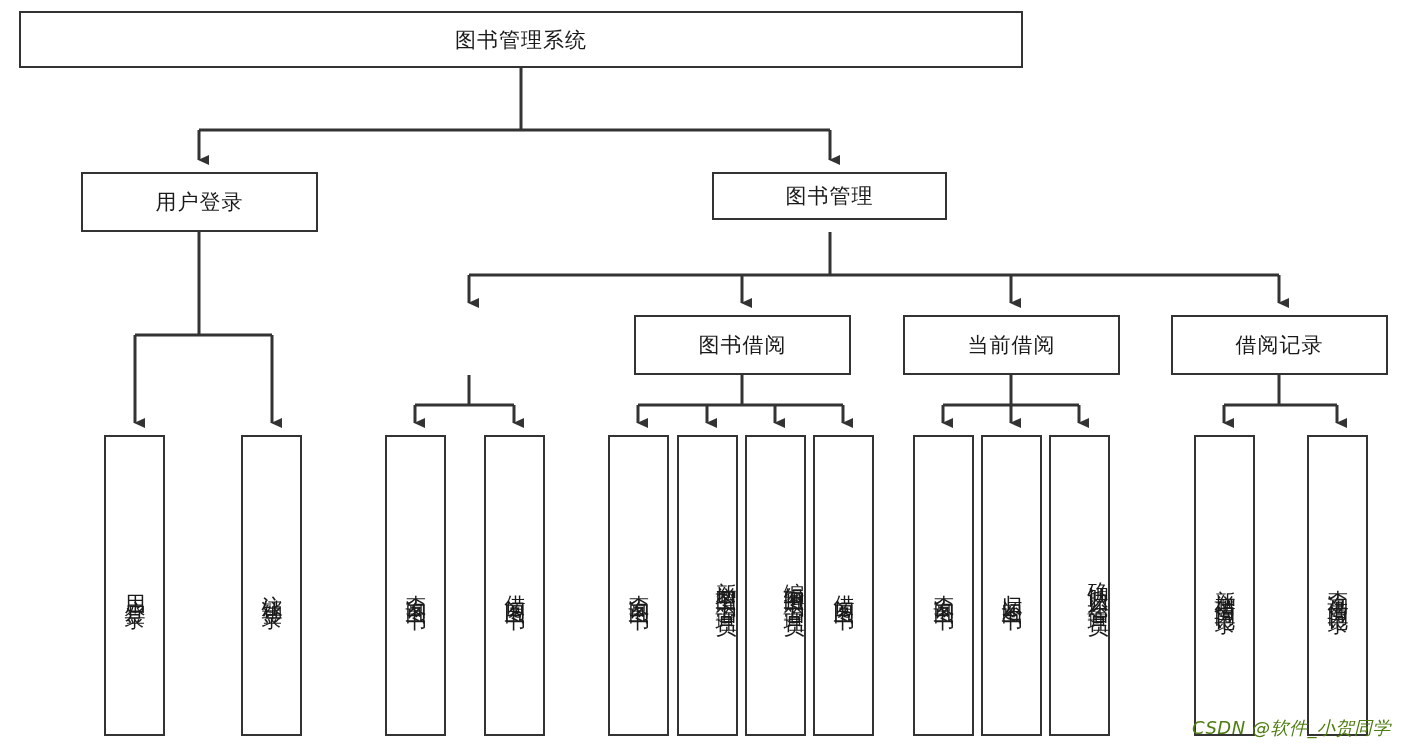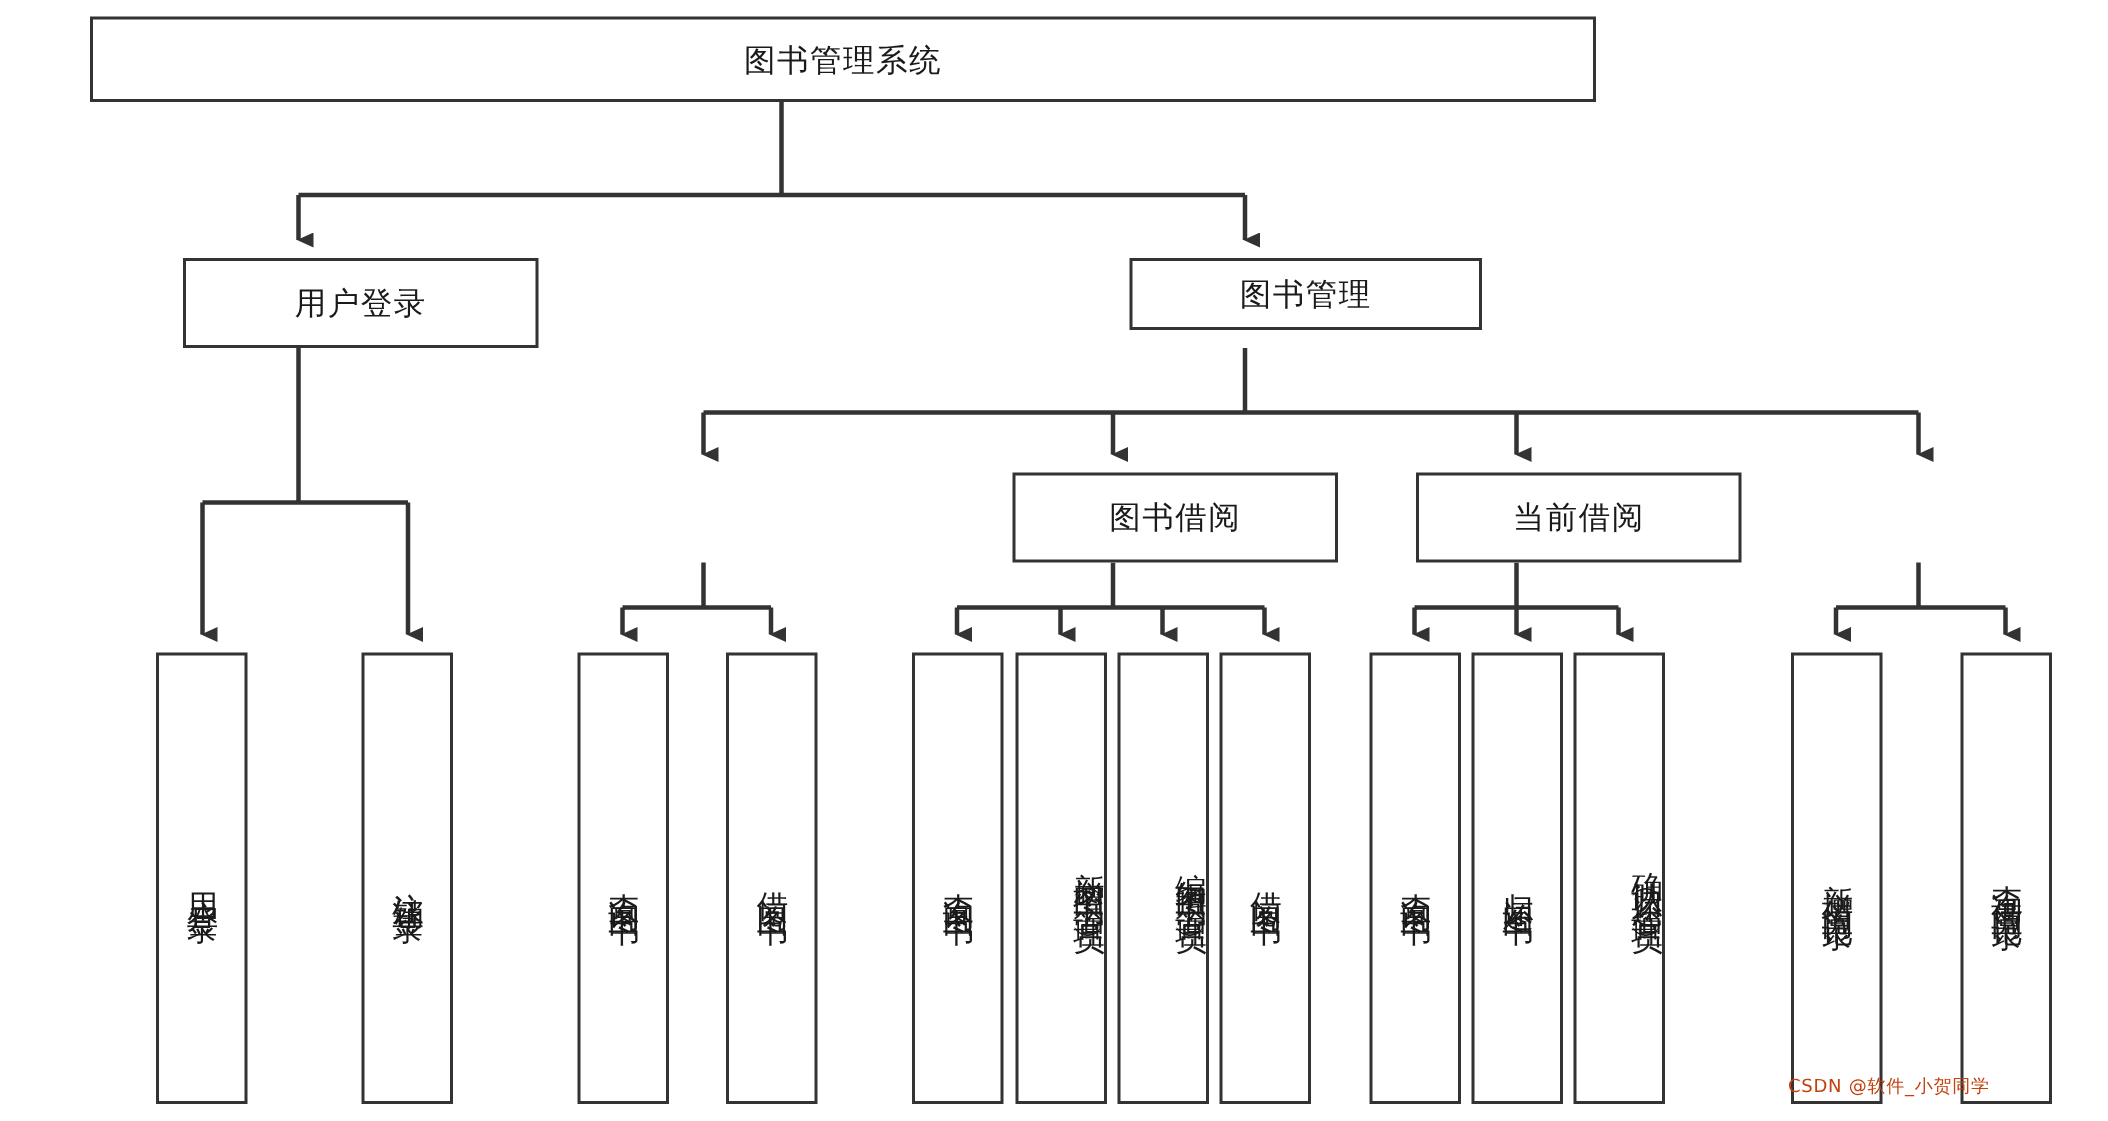--- a/index.html
+++ b/index.html
@@ -1,25 +1,25 @@
 <!DOCTYPE html>
 <html><head>
 <meta charset="utf-8">
 <style>
   html,body{margin:0;padding:0;background:#ffffff;}
   body{font-family:"DejaVu Sans","Liberation Sans",sans-serif;}
   #canvas{position:relative;width:1405px;height:747px;background:#ffffff;overflow:hidden;}
   svg#wires{position:absolute;left:0;top:0;width:1405px;height:747px;pointer-events:none;}
   .node{position:absolute;box-sizing:border-box;border:2.5px solid #333333;background:#ffffff;
         display:flex;align-items:center;justify-content:center;color:#1a1a1a;}
-  .node.h{font-size:21px;letter-spacing:1px;margin-left:41px;}
+  .node.h{font-size:21px;letter-spacing:1px;}
   .node.v{writing-mode:vertical-rl;text-orientation:upright;font-size:21px;letter-spacing:5px;
           line-height:1;padding-top:4px;}
   .node.v.toptext{align-items:flex-start;}
-  .wm{position:absolute;color:#c2410c;font-size:12px;white-space:nowrap;letter-spacing:.5px;}
+  .wm{position:absolute;color:#4d7c0f;font-size:18px;white-space:nowrap;letter-spacing:.5px;font-style:italic;}
 </style>
 </head>
 <body>
 
 <div id="canvas">
 
   <svg id="wires" viewBox="0 0 1405 747" xmlns="http://www.w3.org/2000/svg">
     <defs>
       <marker id="arw" markerWidth="10" markerHeight="11" refX="5" refY="10" orient="auto" markerUnits="userSpaceOnUse">
         <path d="M0,0 L10,0 L5,11 Z" fill="#333333"></path>
@@ -69,20 +69,21 @@
     </g>
   </svg>
 
   <div class="node h" style="left:19px;top:11px;width:1004px;height:57px;">图书管理系统</div>
 
   <div class="node h" style="left:81px;top:172px;width:237px;height:60px;">用户登录</div>
   <div class="node h" style="left:712px;top:172px;width:235px;height:48px;">图书管理</div>
 
   <div class="node h" style="left:903px;top:315px;width:217px;height:60px;">当前借阅</div>
   <div class="node h" style="left:634px;top:315px;width:217px;height:60px;">图书借阅</div>
+  <div class="node h" style="left:1171px;top:315px;width:217px;height:60px;">借阅记录</div>
 
   <div class="node v" style="left:104px;top:435px;width:61px;height:301px;">用户登录</div>
   <div class="node v" style="left:241px;top:435px;width:61px;height:301px;">注销登录</div>
 
   <div class="node v" style="left:385px;top:435px;width:61px;height:301px;">查询图书</div>
   <div class="node v" style="left:484px;top:435px;width:61px;height:301px;">借阅图书</div>
 
   <div class="node v" style="left:608px;top:435px;width:61px;height:301px;">查询图书</div>
   <div class="node v toptext" style="left:677px;top:435px;width:61px;height:301px;">新增图书（管理员）</div>
   <div class="node v toptext" style="left:745px;top:435px;width:61px;height:301px;">编辑图书（管理员）</div>

